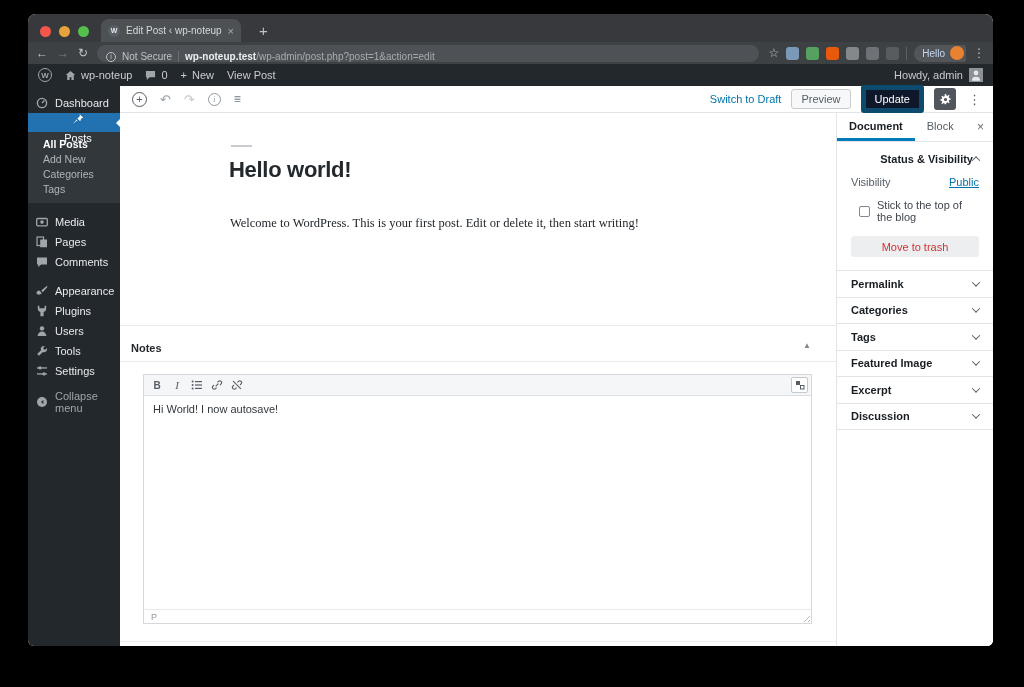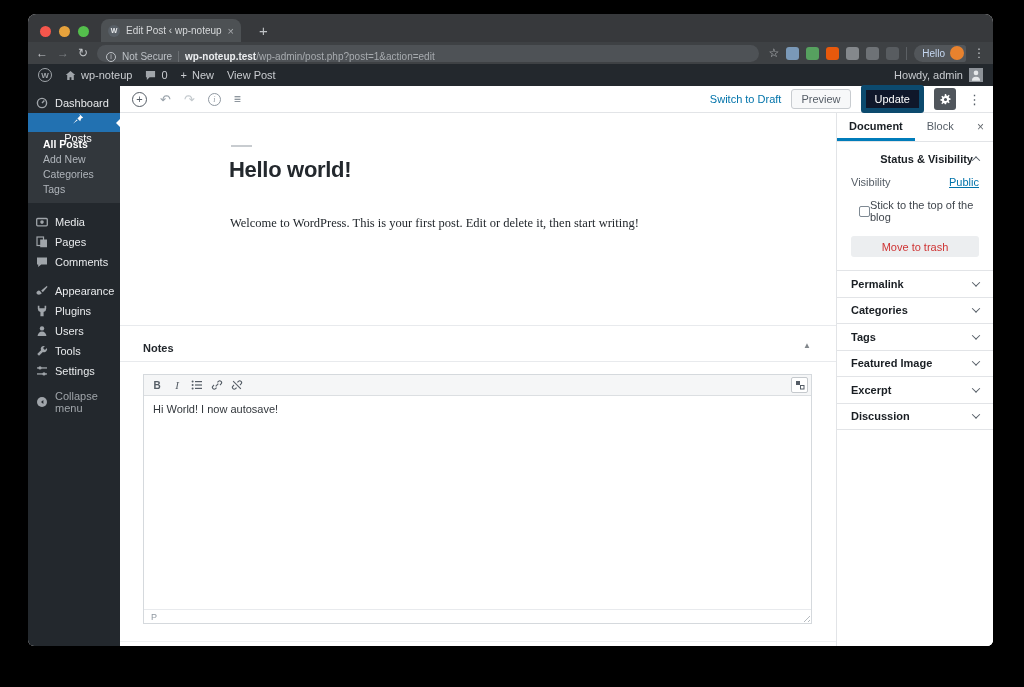--- a/index.html
+++ b/index.html
@@ -83,21 +83,21 @@
   .btn.primary { background:#0f172a; border:5px solid #0c4a6e; color:#fff; }
   .gearbtn { width:22px; height:22px; background:#50565c; border-radius:3px; display:flex; align-items:center; justify-content:center; }
   .more-dots { color:#555d66; font-size:13px; padding:0 2px; }
   .ed-body { flex:1; display:flex; min-height:0; }
   .canvas { flex:1; position:relative; background:#fff; min-width:0; }
   
   .title-rule { position:absolute; left:111px; top:32px; width:21px; height:2px; background:#c8ccd0; }
   .post-title { position:absolute; left:109px; top:44px; font-size:22px; font-weight:bold; color:#23282d; letter-spacing:-0.3px; }
   .post-body { position:absolute; left:110px; top:103px; font-family:"Liberation Serif", serif; font-size:12.5px; color:#23282d; }
   .hdiv { position:absolute; left:0; right:0; height:1px; background:#e8eaed; }
-  .notes-title { position:absolute; left:23px; top:229px; font-size:11px; font-weight:bold; color:#23282d; }
+  .notes-title { position:absolute; left:11px; top:229px; font-size:11px; font-weight:bold; color:#23282d; }
   .notes-toggle { position:absolute; right:25px; top:228px; color:#82878c; font-size:8px; }
   
   .mce { position:absolute; left:23px; right:24px; top:261px; height:250px; border:1px solid #d5d9dd; display:flex; flex-direction:column; background:#fff; }
   .mce-toolbar { height:21px; background:#f5f6f7; border-bottom:1px solid #dcdfe2; display:flex; align-items:center; padding:0 4px; gap:2px; position:relative; flex:0 0 auto; }
   .mce-btn { width:18px; height:17px; display:flex; align-items:center; justify-content:center; color:#555d66; border-radius:2px; }
   .mce-b { font-weight:bold; font-size:10px; }
   .mce-i { font-style:italic; font-family:"Liberation Serif",serif; font-size:11px; }
   .mce-right { position:absolute; right:3px; top:2px; width:17px; height:16px; background:#fff; border:1px solid #c5c9cd; border-radius:2px; display:flex; align-items:center; justify-content:center; }
   .mce-edit { flex:1; padding:7px 9px; font-size:11px; color:#32373c; }
   .mce-status { height:14px; border-top:1px solid #e8eaed; position:relative; flex:0 0 auto; }
@@ -113,21 +113,21 @@
   .dclose { position:absolute; right:9px; top:7px; color:#666b70; font-size:12px; }
   .panel1 { padding:11px 14px 13px; border-bottom:1px solid #e2e4e7; }
   .prow { display:flex; align-items:center; justify-content:flex-end; }
   .ptitle { font-weight:bold; color:#191e23; }
   .chev { display:inline-block; width:6px; height:6px; border-right:1.5px solid #555d66; border-bottom:1.5px solid #555d66; }
   .chev.up { transform:rotate(-135deg) translate(-1px,-1px); }
   .chev.down { transform:rotate(45deg) translate(-1px,-1px); }
   .frow { display:flex; align-items:center; justify-content:space-between; margin-top:11px; }
   .flabel { color:#555d66; }
   .fval { color:#0073aa; } .fval.u { text-decoration:underline; }
-  .checkrow { display:flex; align-items:center; margin-top:11px; color:#40464d;padding-left:8px; }
+  .checkrow { display:flex; align-items:center; gap:7px; margin-top:11px; color:#40464d;padding-left:8px; }
   .checkbox { width:11px; height:11px; border:1px solid #7e8993; border-radius:2px; background:#fff; flex:0 0 auto; }
   .trash { margin-top:13px; height:21px; background:#eceef0; border-radius:3px; color:#cf3434; display:flex; align-items:center; justify-content:center; }
   .cpanel { height:26.5px; border-bottom:1px solid #e2e4e7; display:flex; align-items:center; justify-content:space-between; padding:0 14px; flex:0 0 auto; }
   .cpanel .ptitle { font-weight:bold; }
   svg { display:block; }
 </style>
 </head>
 <body>
 
 <div class="window">

